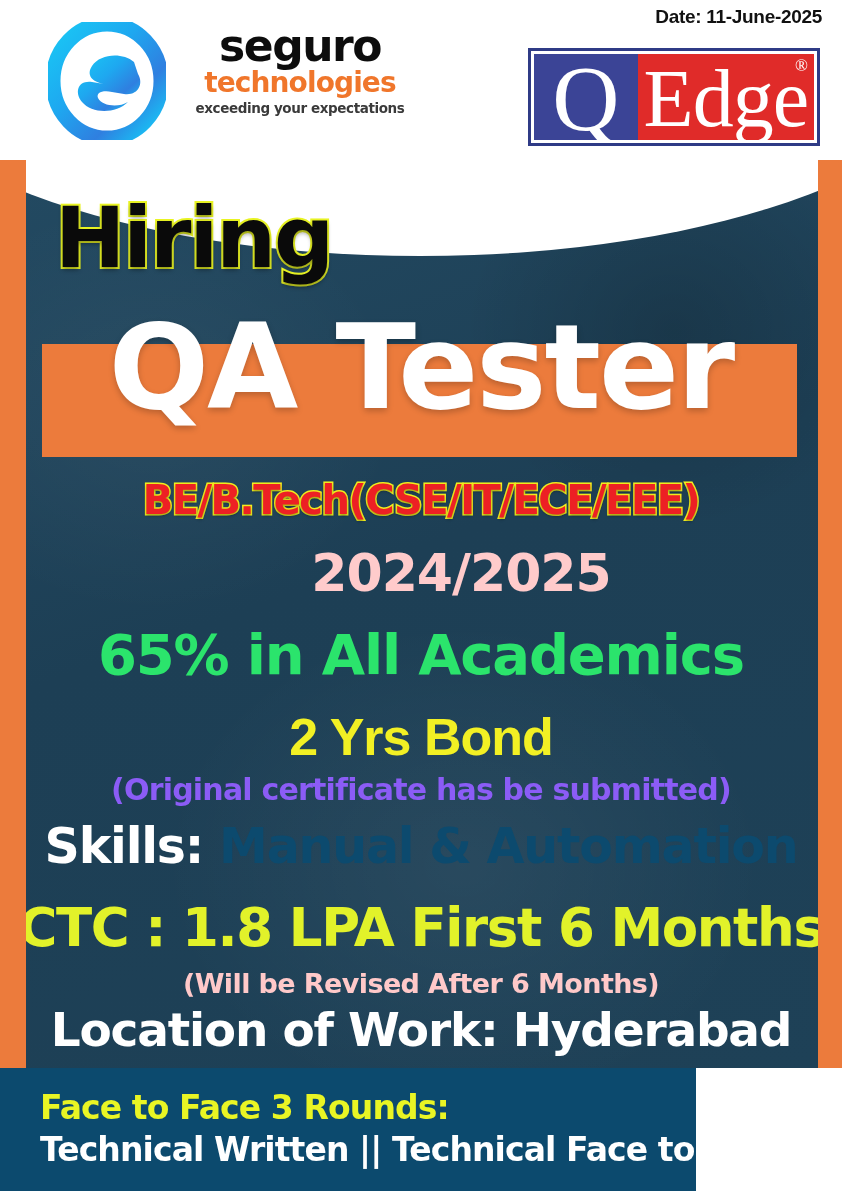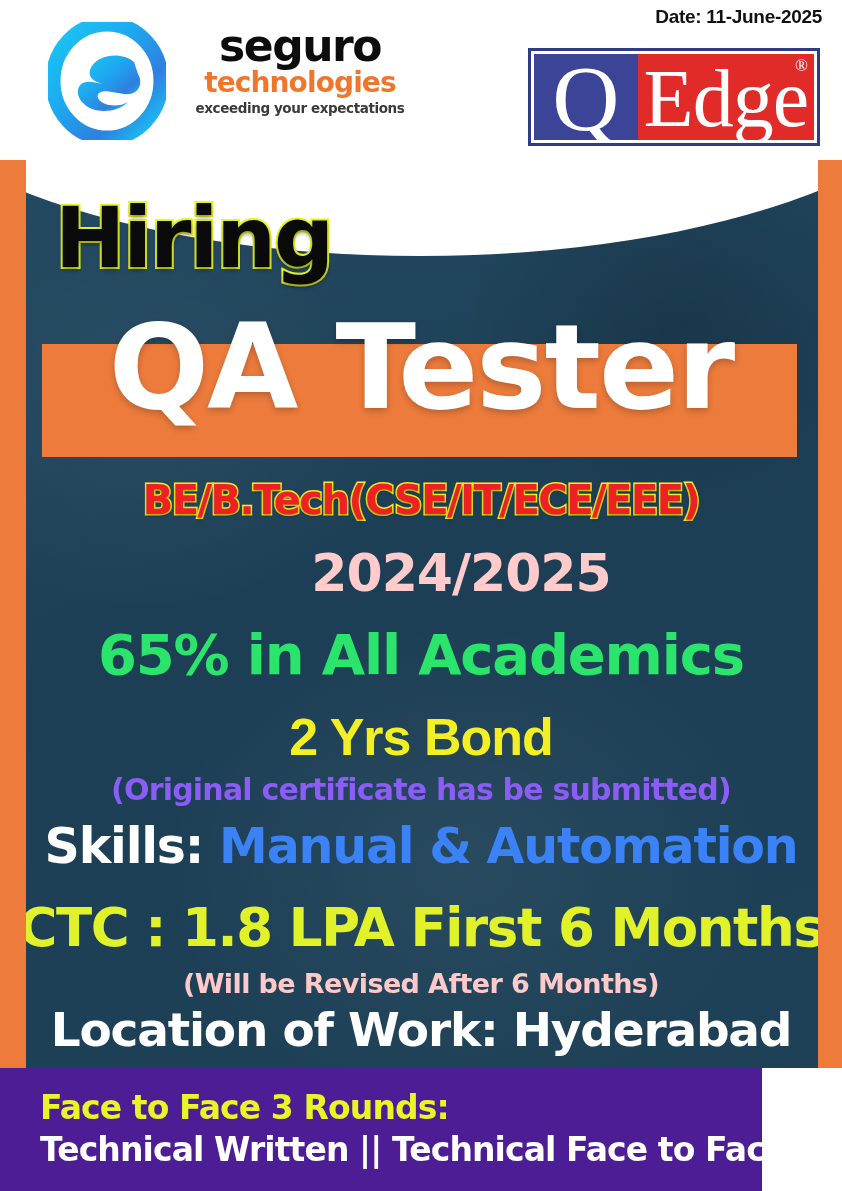--- a/index.html
+++ b/index.html
@@ -277,21 +277,21 @@
     letter-spacing: -0.8px;
   }
   .skills {
     top: 674px;
     font-family: "DejaVu Sans", sans-serif;
     font-size: 49px;
     font-weight: bold;
     letter-spacing: -1.2px;
   }
   .skills .lbl { color: #ffffff; }
-  .skills .val { color: #3b82f6; }
+  .skills .val { color: #0c4a6e; }
   .ctc {
     top: 752px;
     font-family: "DejaVu Sans", sans-serif;
     font-size: 53px;
     font-weight: bold;
     color: #E2F22A;
     letter-spacing: -1.4px;
   }
   .ctc-note {
     top: 822px;
@@ -307,23 +307,23 @@
     font-size: 47px;
     font-weight: bold;
     color: #ffffff;
     letter-spacing: -1.2px;
   }
 
   
   .footer {
     position: absolute;
     left: 0; top: 1068px;
-    width: 762px;
+    width: 696px;
     height: 123px;
-    background: #4c1d95;
+    background: #0c4a6e;
     z-index: 7;
   }
   .footer-title {
     position: absolute;
     left: 40px;
     top: 20px;
     font-family: "DejaVu Sans", sans-serif;
     font-size: 33px;
     font-weight: bold;
     color: #E9F524;

